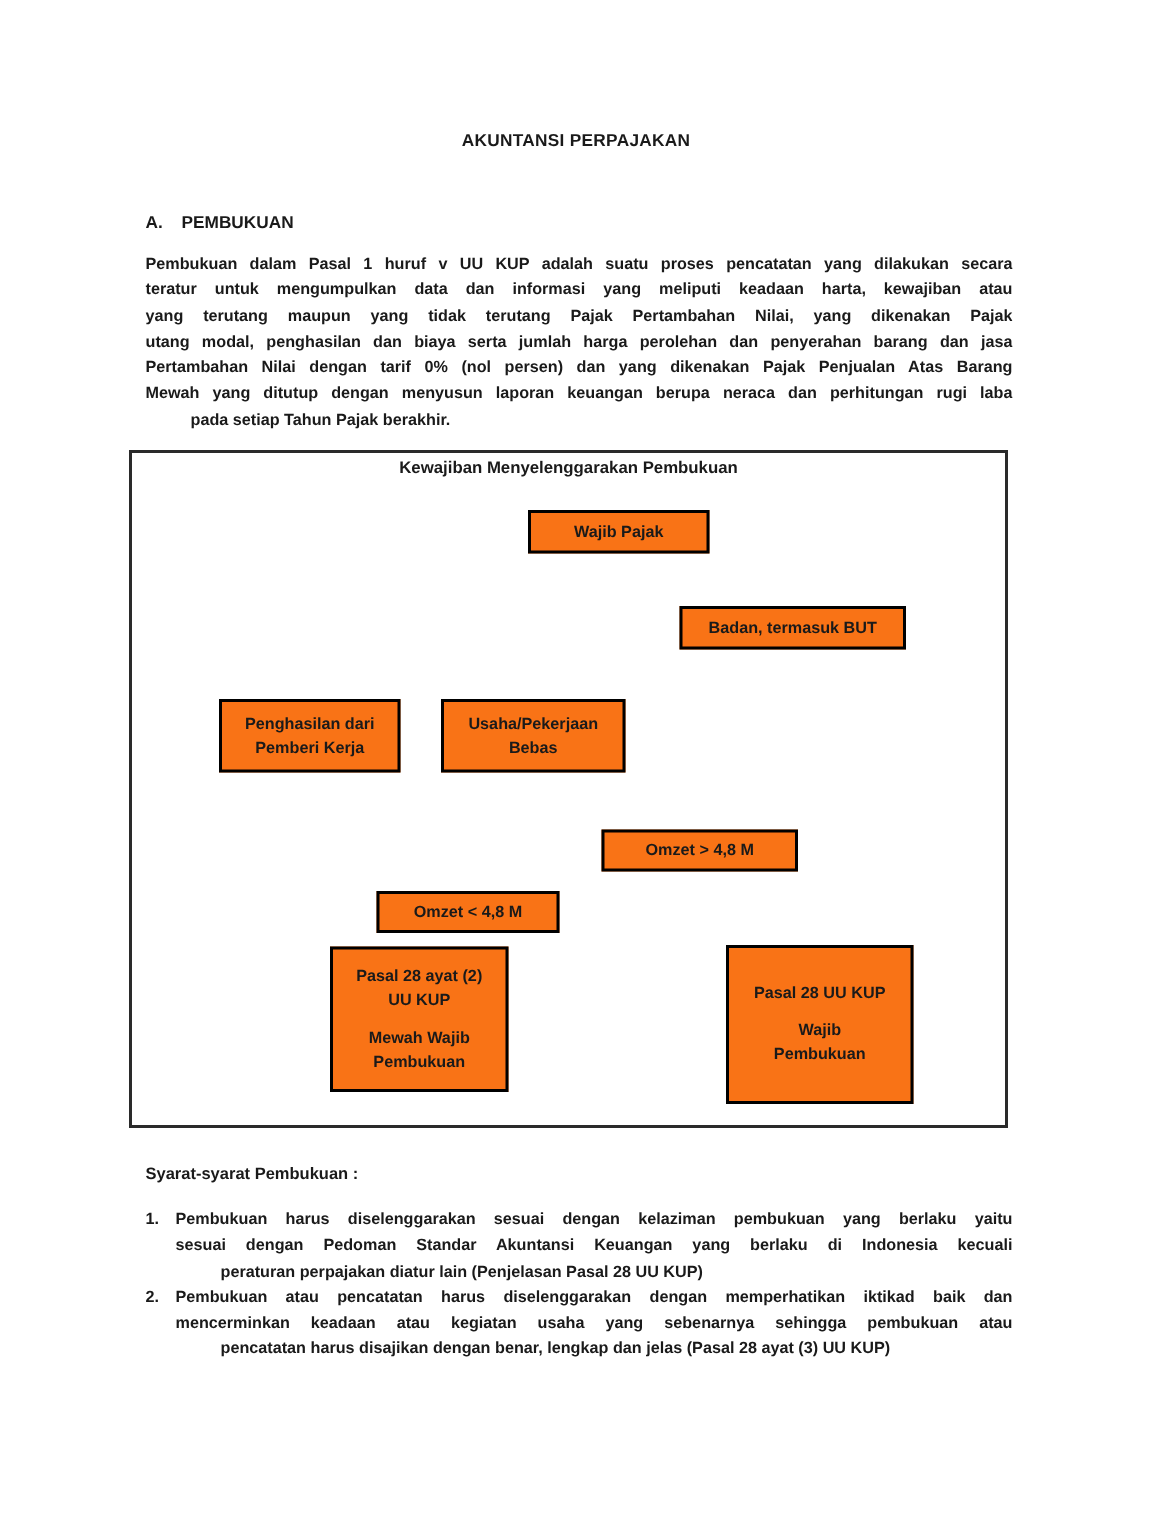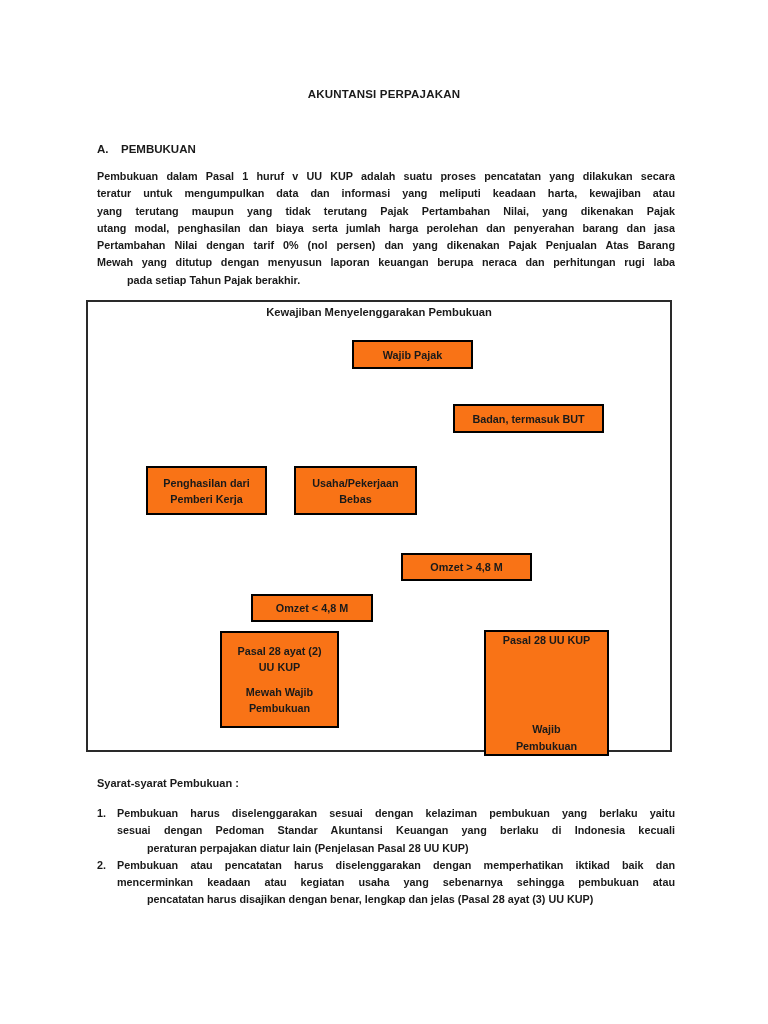--- a/index.html
+++ b/index.html
@@ -73,21 +73,21 @@
     background: #f97316;
   }
   .b-wajib  { left: 264px; top: 38px;  width: 121px; height: 29px; }
   .b-orang  { left: 164px; top: 102px; width: 120px; height: 29px; }
   .b-badan  { left: 365px; top: 102px; width: 151px; height: 29px; }
   .b-pengh  { left: 58px;  top: 164px; width: 121px; height: 49px; }
   .b-usaha  { left: 206px; top: 164px; width: 123px; height: 49px; }
   .b-omzk   { left: 163px; top: 251px; width: 122px; height: 28px; margin-top: 41px; }
   .b-omzb   { left: 313px; top: 251px; width: 131px; height: 28px; }
   .b-ptid   { left: 112px; top: 329px; width: 119px; height: 97px; margin-left: 20px; }
-  .b-pwaj   { left: 396px; top: 328px; width: 125px; height: 126px; justify-content: space-between; }
+  .b-pwaj   { left: 396px; top: 328px; width: 125px; height: 106px; }
   .grp { line-height: 16.5px; }
   .g2  { margin-top: 8px; }
 
   
   .req-heading {
     position: absolute;
     top: 777px; left: 97px;
     font-size: 11px;
   }
   .req-list {

